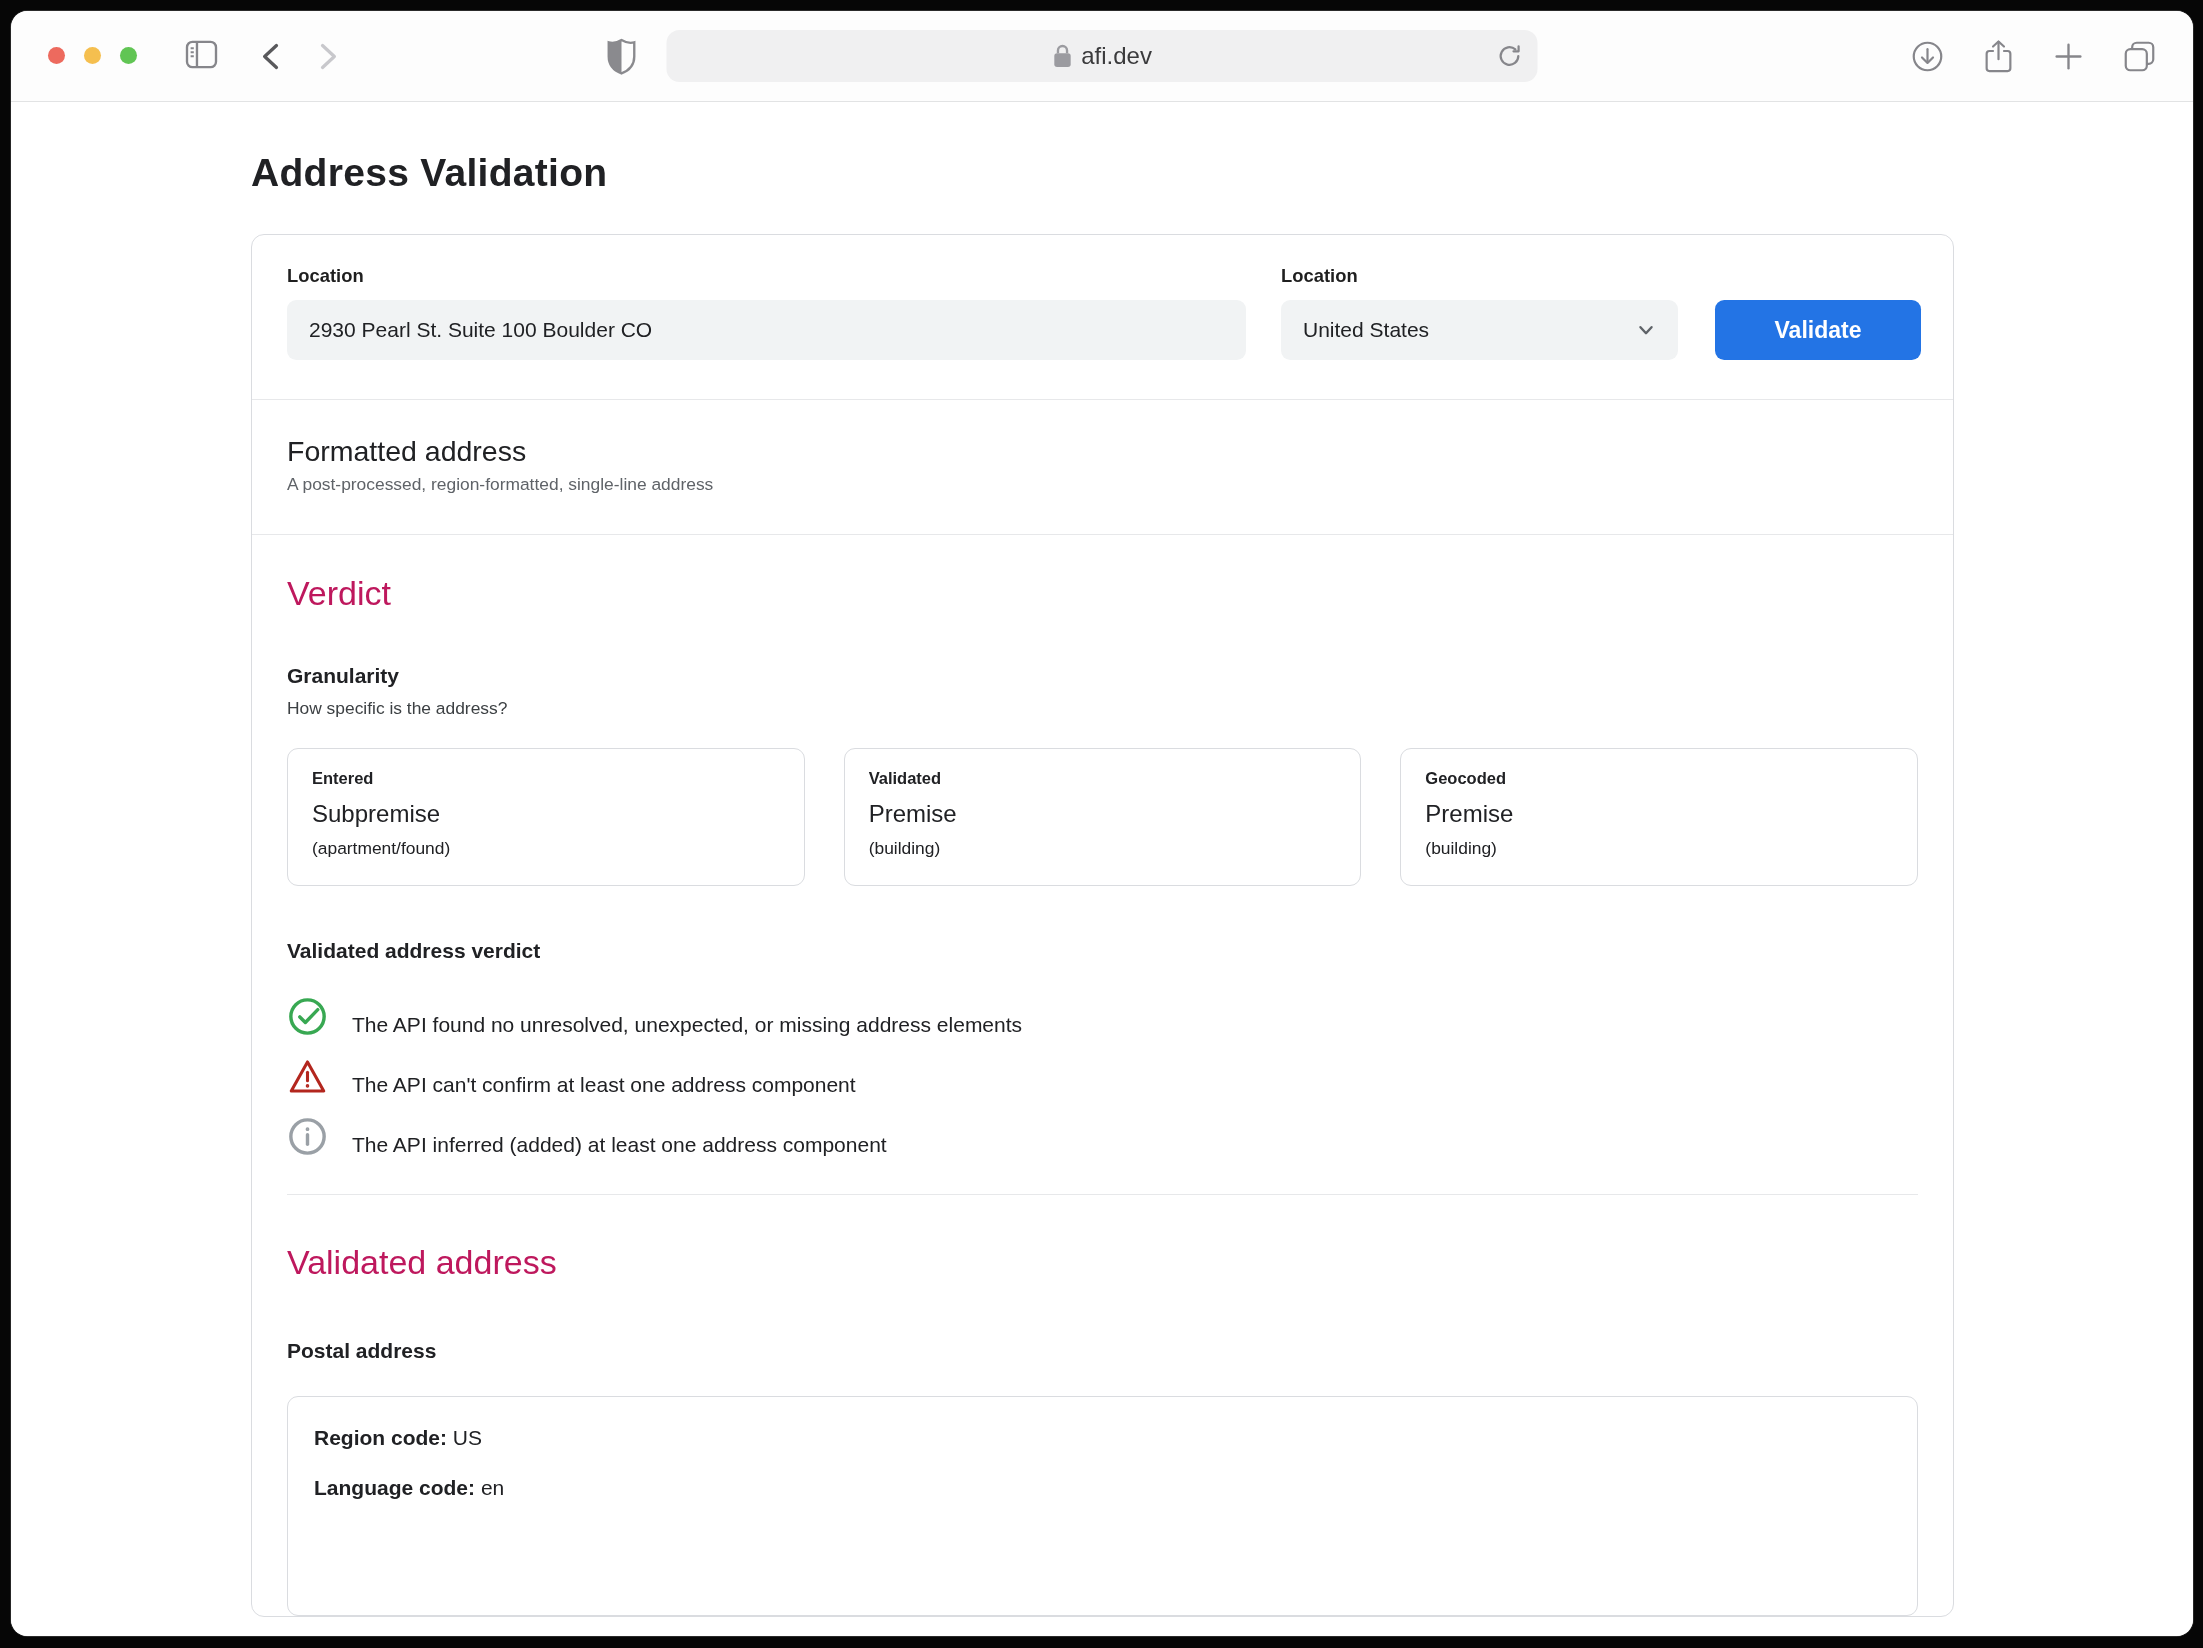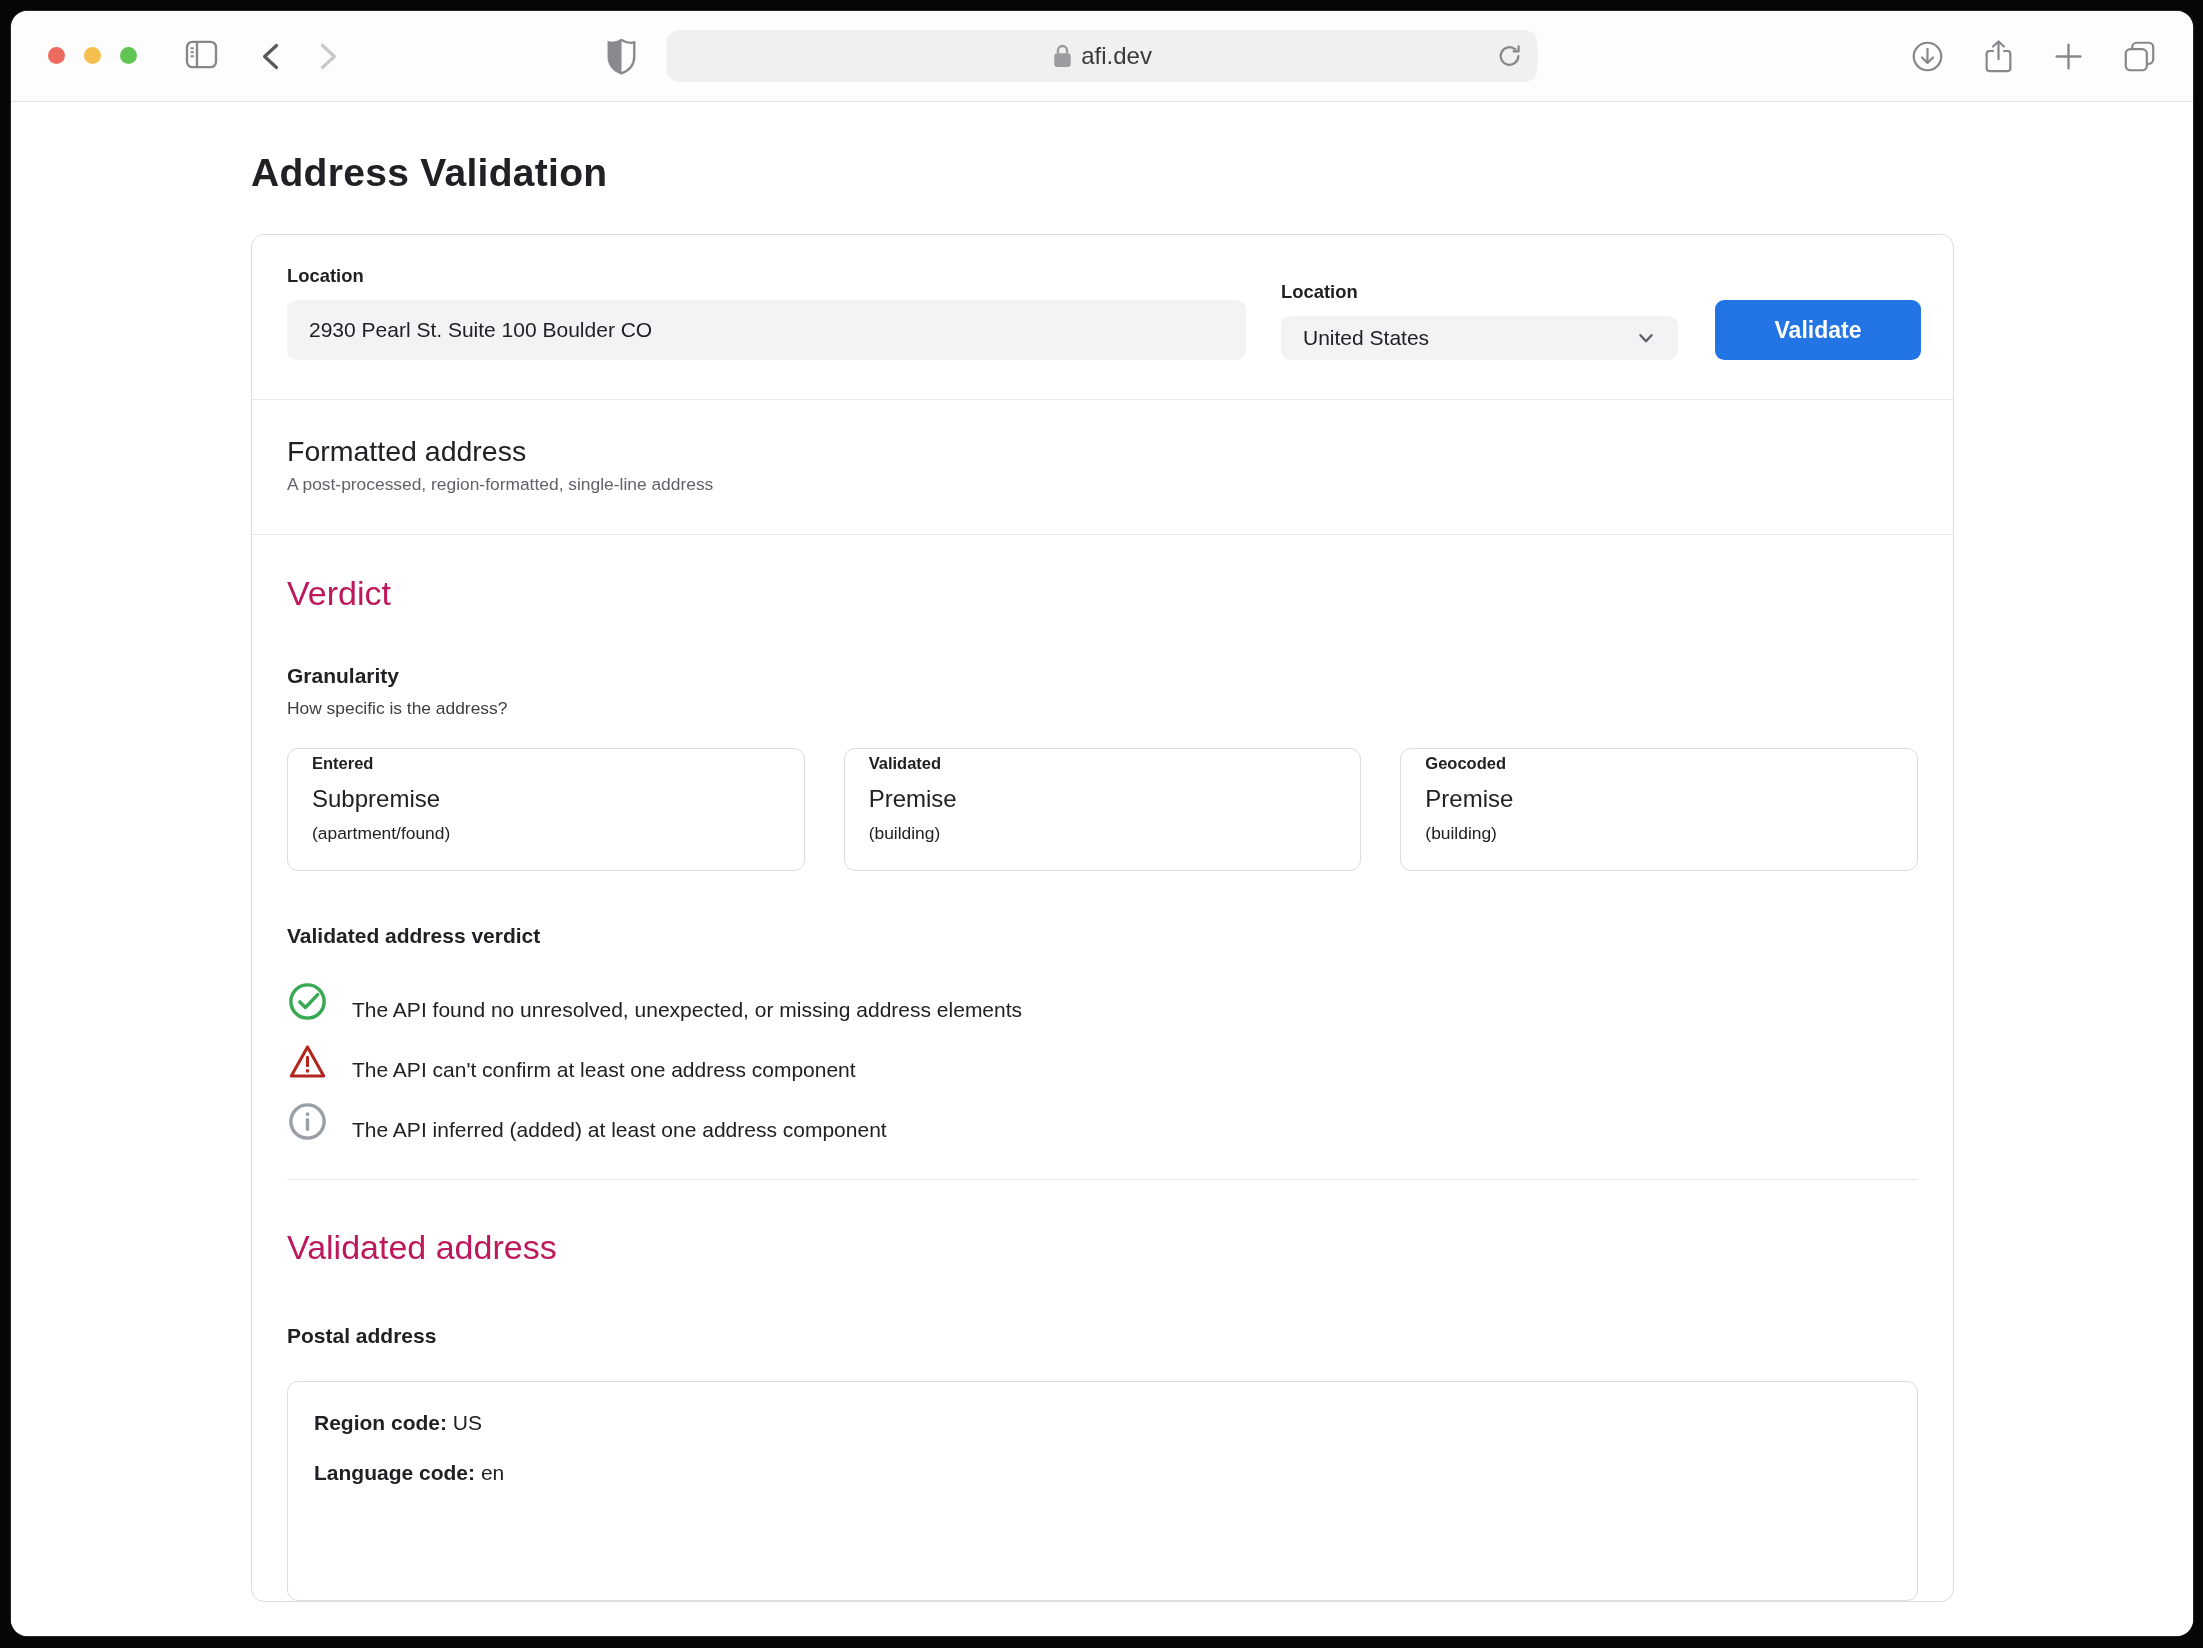--- a/index.html
+++ b/index.html
@@ -51,21 +51,21 @@
   .field { display:flex; flex-direction:column; }
   .field.grow { flex:1; }
   .field-label { font-size:18.4px; font-weight:700; color:#1f1f1f; margin-bottom:13px; }
   .text-input {
     height:60px; background:#f1f3f4; border:none; border-radius:9.2px;
     font-size:21px; color:#202124; padding:0 22px; width:100%;
     font-family:"Liberation Sans", sans-serif; outline:none;
   }
   .select-field { width:397px; margin-left:35px; }
   .select-box {
-    height:44px; background:#f1f3f4; border-radius:9.2px;
+    height:60px; background:#f1f3f4; border-radius:9.2px;
     display:flex; align-items:center; justify-content:space-between;
     padding:0 20px 0 22px; font-size:21px; color:#202124; cursor:pointer;
   }
   .validate-btn {
     width:206px; height:60px; margin-left:37px; flex:none;
     background:#2374e5; color:#ffffff; font-size:23px; font-weight:600;
     border:none; border-radius:9.2px; cursor:pointer;
     font-family:"Liberation Sans", sans-serif;
   }
 
@@ -73,21 +73,21 @@
   .fa-heading { font-size:28.5px; font-weight:400; color:#202124; }
   .fa-sub { font-size:17.4px; color:#5f6368; margin-top:6px; }
   .fa-link { font-size:25px; font-weight:600; color:#2374e5; margin-top:29px; display:inline-block; text-decoration:none; }
 
   .verdict-section { border-top:0.9px solid #e7e8ea; padding:39px 35px 0; }
   .h2 { font-size:34px; font-weight:400; color:#be185d; }
   .sub-h { font-size:21px; font-weight:700; color:#202124; margin-top:51px; }
   .sub-cap { font-size:17.4px; color:#3c4043; margin-top:10px; }
 
   .gran-row { display:flex; gap:39px; margin-top:29px; }
-  .gran-card { flex:1; border:0.9px solid #dadce0; border-radius:11px; padding:5px 24px 26px; background:#fff; }
+  .gran-card { flex:1; border:0.9px solid #dadce0; border-radius:11px; padding:20px 24px 26px; background:#fff; }
   .g-label { font-size:16.5px; font-weight:700; color:#202124; }
   .g-value { font-size:24px; font-weight:400; color:#202124; margin-top:12px; }
   .g-cap { font-size:17.4px; color:#202124; margin-top:10px; }
 
   .verdict-h { font-size:21px; font-weight:700; color:#202124; margin-top:53px; }
   .verdict-list { margin-top:33px; }
   .v-item { display:flex; align-items:flex-end; gap:24px; margin-bottom:19px; }
   .v-icon { flex:none; width:41px; height:41px; }
   .v-icon.green { color:#38a852; }
   .v-icon.red { color:#b3261e; }

